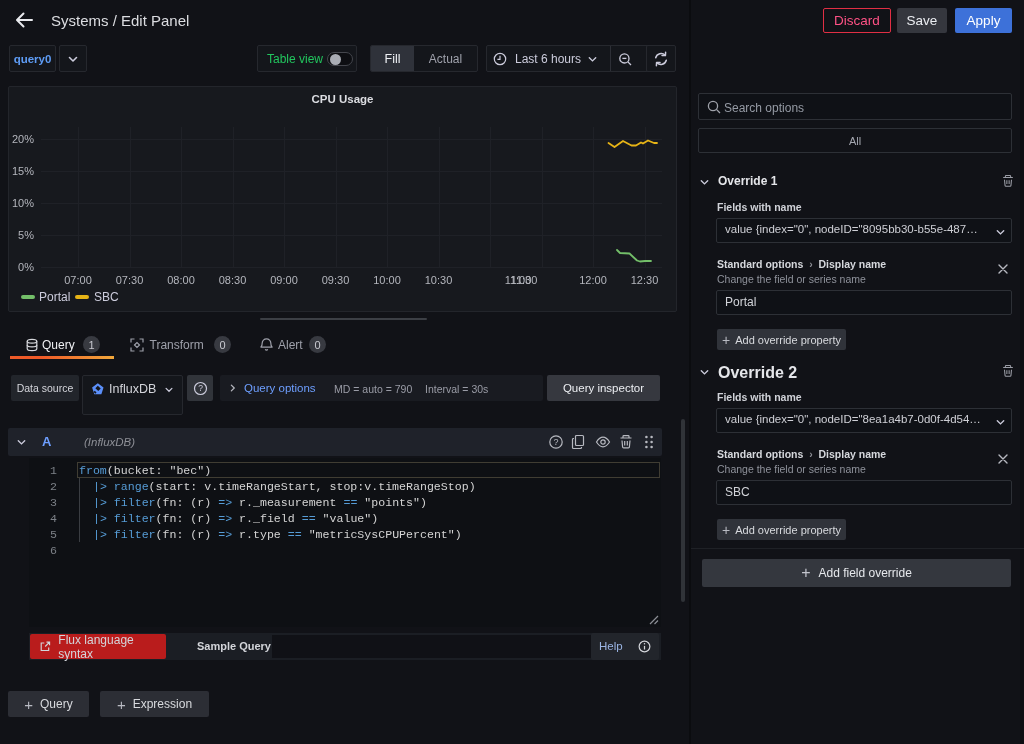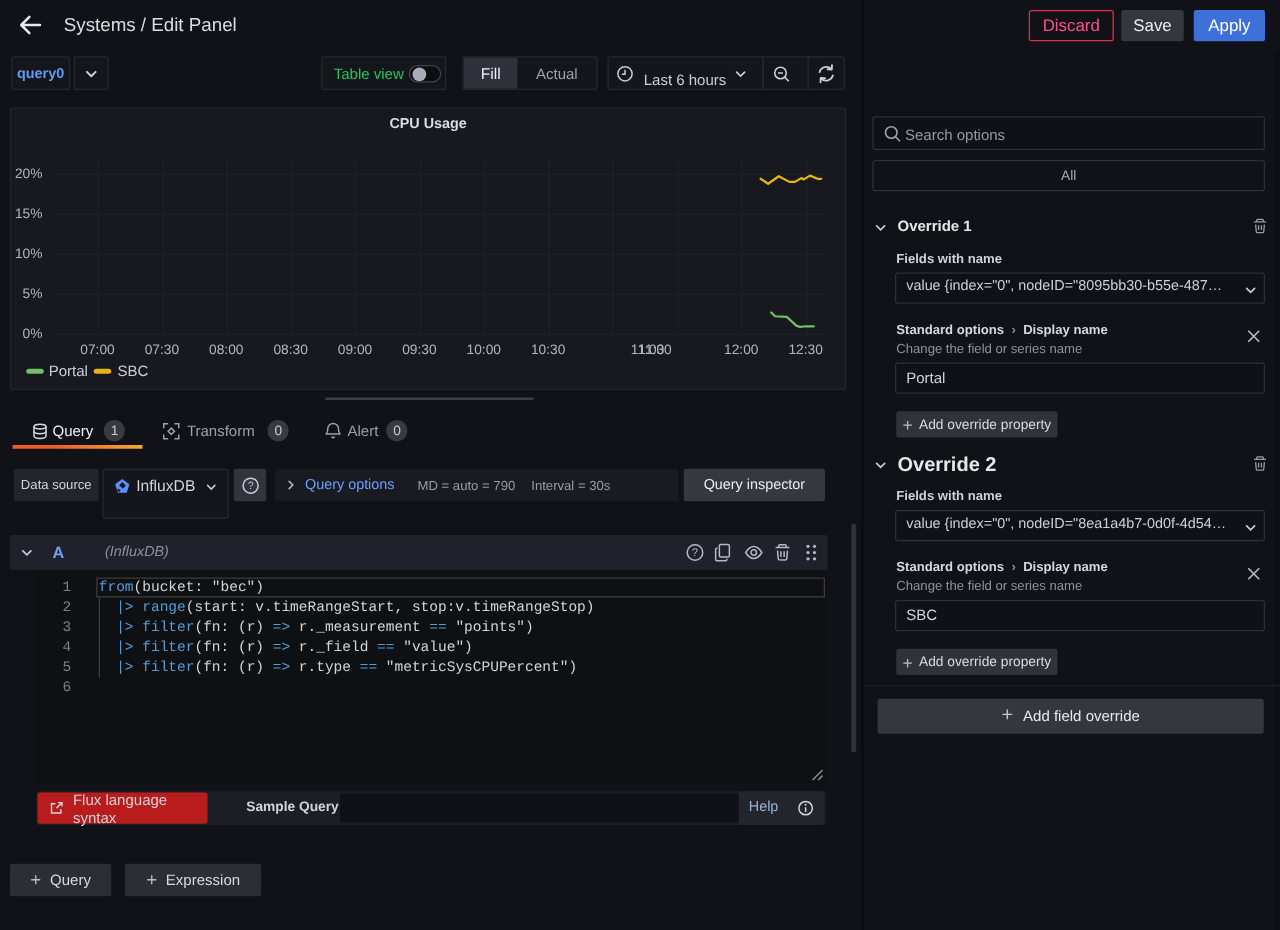--- a/index.html
+++ b/index.html
@@ -38,21 +38,21 @@
     <span class="abs" style="left:69px;top:6px;width:26px;height:14px;border-radius:8px;background:#0d0e12;border:1px solid #44464d;">
       <span class="abs" style="left:2px;top:1px;width:11px;height:11px;border-radius:50%;background:#a9acb4;"></span>
     </span>
   </div>
 
   <div class="btn ghost" style="left:370px;top:45px;width:108px;height:27px;padding:0;overflow:hidden;">
     <div style="width:43px;height:100%;background:#2f323a;display:flex;align-items:center;justify-content:center;color:#eef0f4;font-weight:500;font-size:12.5px;">Fill</div>
     <div style="flex:1;display:flex;align-items:center;justify-content:center;color:#9fa1ab;font-size:12px;">Actual</div>
   </div>
 
-  <div class="btn ghost" style="left:486px;top:45px;width:170px;height:27px;justify-content:flex-start;align-items:flex-end;">
+  <div class="btn ghost" style="left:486px;top:45px;width:170px;height:27px;justify-content:flex-start;">
     <svg class="abs" style="left:6px;top:6px;" width="14" height="14" viewBox="0 0 14 14">
       <circle cx="7" cy="7" r="5.7" stroke="#ccccdc" stroke-width="1.2" fill="none"></circle>
       <path d="M7 3.8 V7.3 H4.4" stroke="#ccccdc" stroke-width="1.2" fill="none"></path>
     </svg>
     <span style="margin-left:28px;color:#ccccdc;font-size:12px;">Last 6 hours</span>
     <svg class="abs" style="left:100px;top:8px;" width="11" height="11" viewBox="0 0 12 12">
         <path d="M2.5 4 L6 7.5 L9.5 4" stroke="#ccccdc" stroke-width="1.5" fill="none" stroke-linecap="round"></path>
       </svg>
     <span class="abs" style="left:123px;top:0;width:1px;height:25px;background:#2d2f36;"></span>
     <svg class="abs" style="left:131px;top:6px;" width="15" height="15" viewBox="0 0 15 15">

